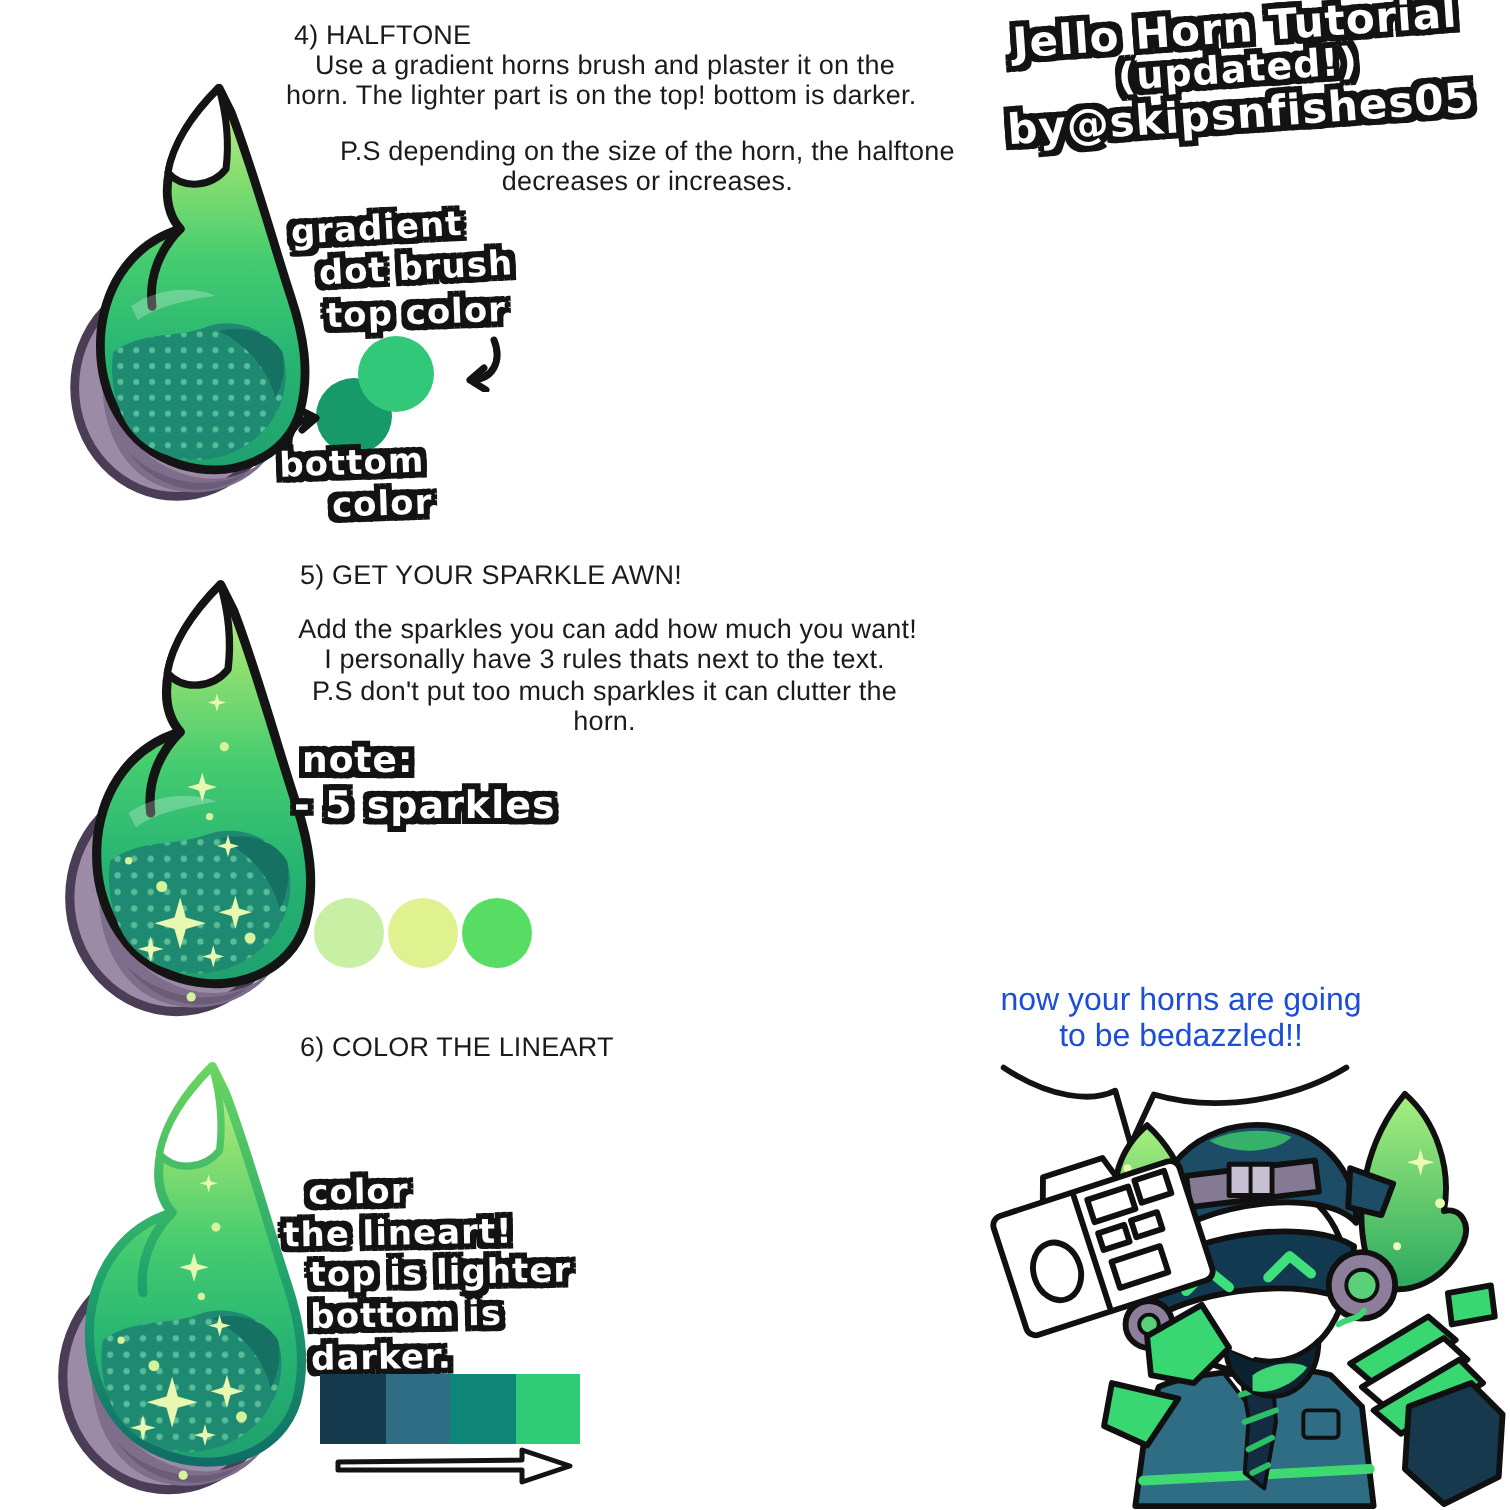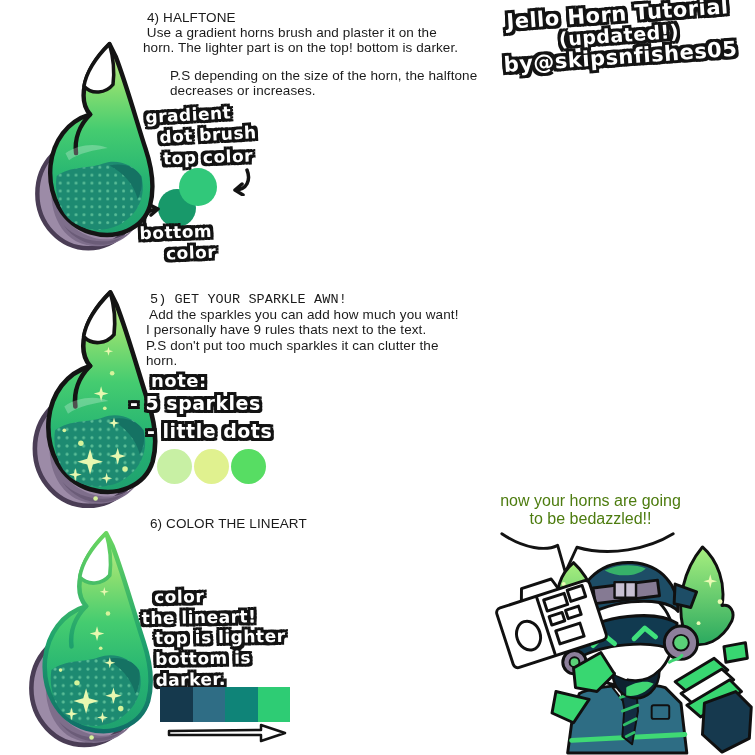--- a/index.html
+++ b/index.html
@@ -1,20 +1,20 @@
 <!DOCTYPE html>
 <html><head>
 <meta charset="utf-8">
 <style>
   html,body{margin:0;padding:0;background:#ffffff;}
   #page{position:relative;width:755px;height:755px;background:#fff;overflow:hidden;
         font-family:"Liberation Sans",sans-serif;}
   .abs{position:absolute;}
-  .typed{font:13.5px/1.14 "Liberation Sans",sans-serif;color:#1b1b1b;white-space:pre;letter-spacing:.1px;}
-  .speech{font:16px/1.12 "Liberation Sans",sans-serif;color:#4d7c0f;white-space:pre;text-align:center;}
+  .typed{font:13.5px/1.14 "Liberation Sans",sans-serif;color:#1b1b1b;white-space:pre;letter-spacing:.1px;text-align:center;}
+  .speech{font:16px/1.12 "Liberation Sans",sans-serif;color:#1d4ed8;white-space:pre;text-align:center;}
   .hand{font-family:"DejaVu Sans",sans-serif;font-weight:700;white-space:pre;color:#fff;line-height:1.22;
         letter-spacing:.5px;
         text-shadow:-3px -3px 0 #131313,0 -3px 0 #131313,3px -3px 0 #131313,
                     -3px 0 0 #131313,3px 0 0 #131313,
                     -3px 3px 0 #131313,0 3px 0 #131313,3px 3px 0 #131313,
                     -2px -2px 0 #131313,2px -2px 0 #131313,-2px 2px 0 #131313,2px 2px 0 #131313;}
   .title-line{font-family:"DejaVu Sans",sans-serif;font-weight:700;color:#fff;text-align:center;
         letter-spacing:.5px;
         text-shadow:-3px -3px 0 #131313,0 -3px 0 #131313,3px -3px 0 #131313,
                     -3px 0 0 #131313,3px 0 0 #131313,
@@ -117,35 +117,34 @@
   <svg class="abs" style="left:225px;top:166px;" width="28" height="30" viewBox="0 0 28 30">
     <path d="M22,4 C26,14 22,24 10,24 M10,24 L17,18 M10,24 L18,29" fill="none" stroke="#131313" stroke-width="3.5" stroke-linecap="round" stroke-linejoin="round"></path>
   </svg>
   <svg class="abs" style="left:140px;top:203px;" width="26" height="30" viewBox="0 0 26 30">
     <path d="M6,26 C2,16 6,6 18,6 M18,6 L11,12 M18,6 L10,2" fill="none" stroke="#131313" stroke-width="3.5" stroke-linecap="round" stroke-linejoin="round"></path>
   </svg>
 
   <div class="abs hand" style="left:140px;top:222px;font-size:17px;transform:rotate(-2deg);">bottom
     color</div>
 
-  <div class="abs typed" style="left:150px;top:292px;font-family:Liberation Mono, monospace;">5) GET YOUR SPARKLE AWN!</div>
+  <div class="abs typed" style="left:150px;top:280px;">5) GET YOUR SPARKLE AWN!</div>
   <div class="abs typed" style="left:146px;top:307px;"> Add the sparkles you can add how much you want!
-I personally have 9 rules thats next to the text.
+I personally have 3 rules thats next to the text.
 P.S don't put too much sparkles it can clutter the
 horn.</div>
 
   <svg class="abs" style="left:22px;top:284px;" width="138" height="232" viewBox="0 0 150 250">
     <use href="#sym-rock"></use>
     <use href="#sym-horn" style="--hl:#141414"></use>
     <use href="#sym-sparkles"></use>
   </svg>
 
   <div class="abs hand" style="left:151px;top:370px;font-size:18px;text-align:center;">note:</div>
-  <div class="abs hand" style="left:130px;top:392px;font-size:19px;">- 5 sparkles</div>
-  <div class="abs hand" style="left:147px;top:420px;font-size:19px;">- little dots</div>
+  <div class="abs hand" style="left:147px;top:392px;font-size:19px;">- 5 sparkles</div>
 
   <div class="abs" style="left:157px;top:449px;display:flex;gap:2px;">
     <div class="swatch" style="width: 35px; height: 35px; background: rgb(200, 240, 164);"></div>
     <div class="swatch" style="width: 35px; height: 35px; background: rgb(224, 241, 143);"></div>
     <div class="swatch" style="width: 35px; height: 35px; background: rgb(87, 221, 99);"></div>
   </div>
 
 
   <div class="abs typed" style="left:150px;top:516px;">6) COLOR THE LINEART</div>
 

